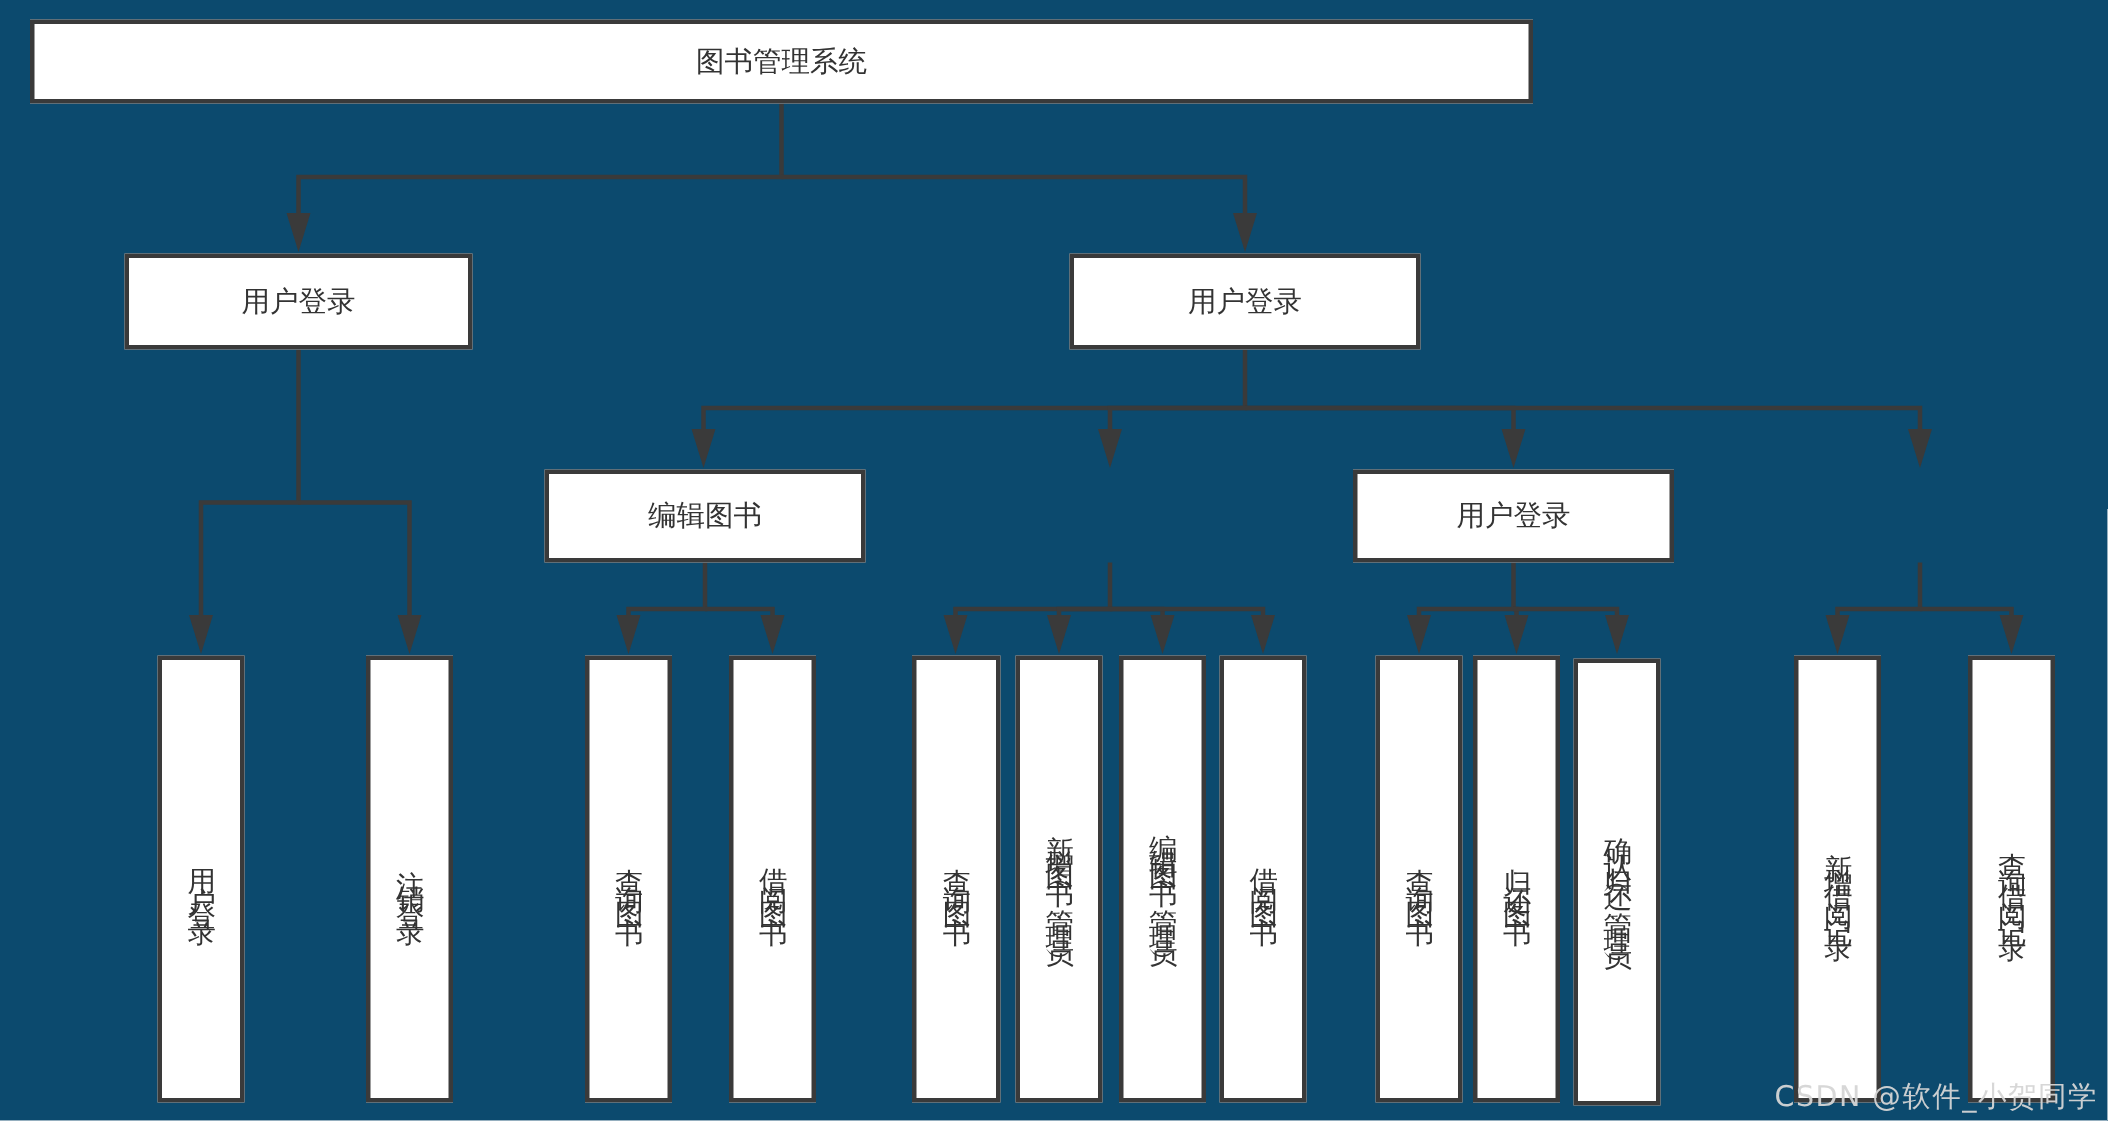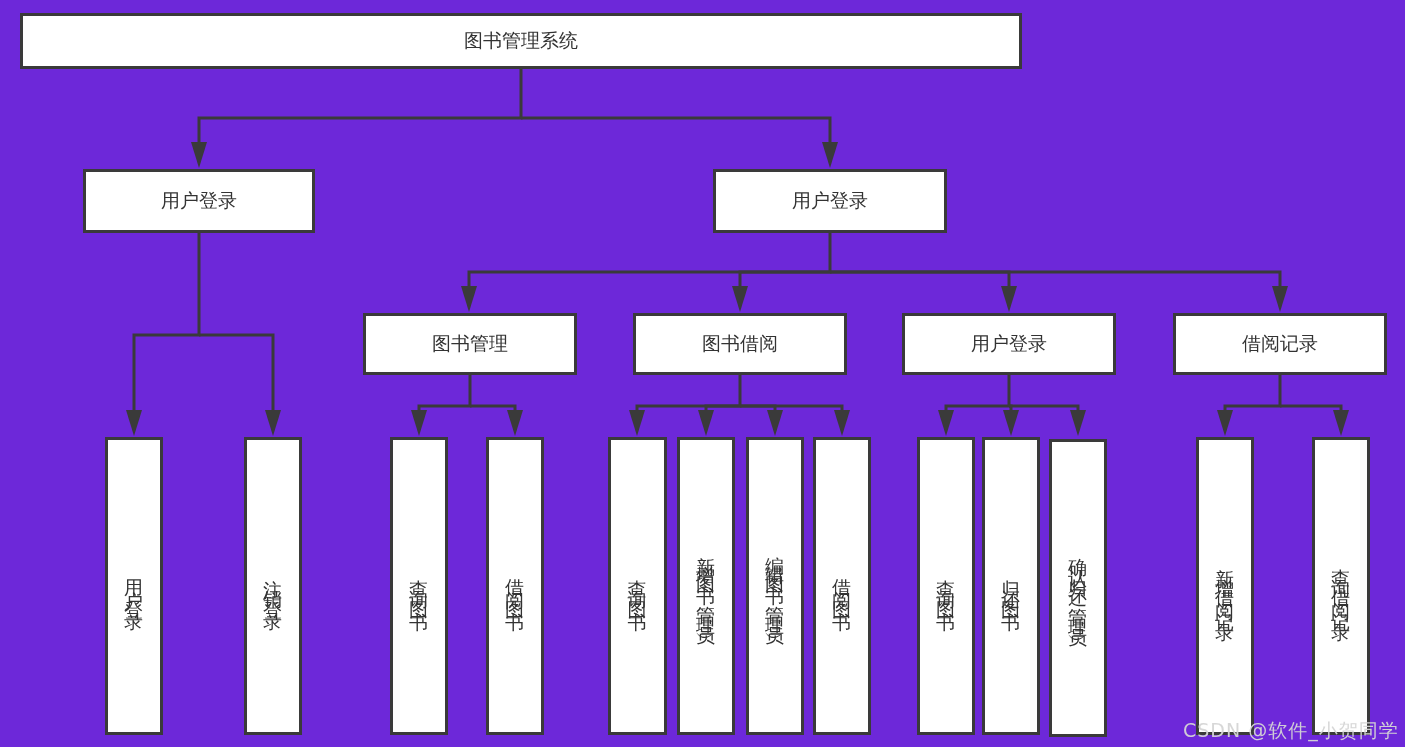--- a/index.html
+++ b/index.html
@@ -1,17 +1,17 @@
 <!DOCTYPE html>
 <html><head>
 <meta charset="utf-8">
 <style>
   html,body{margin:0;padding:0;background:#ffffff;}
   #canvas{
-    position:relative;width:1405px;height:747px;background:#6d28d9;overflow:hidden;
+    position:relative;width:1405px;height:747px;background:#0c4a6e;overflow:hidden;
     font-family:"DejaVu Sans","Liberation Sans",sans-serif;
   }
   #wires{position:absolute;left:0;top:0;width:1405px;height:747px;}
   .box{
     position:absolute;box-sizing:border-box;background:#ffffff;
     border:3px solid #3a3a3a;display:flex;align-items:center;justify-content:center;
     color:#333333;font-size:19px;z-index:2;
   }
   .box.h span{white-space:nowrap;}
   .box.v span{
@@ -90,30 +90,24 @@
   </div>
 
   <div class="box h" style="left:83px;top:169px;width:232px;height:64px">
     <span>用户登录</span>
   </div>
   <div class="box h" style="left:713px;top:169px;width:234px;height:64px">
     <span>用户登录</span>
   </div>
 
   <div class="box h" style="left:363px;top:313px;width:214px;height:62px">
-    <span>图书管理</span>
-  </div>
-  <div class="box h" style="left:633px;top:313px;width:214px;height:62px">
-    <span>图书借阅</span>
+    <span>编辑图书</span>
   </div>
   <div class="box h" style="left:902px;top:313px;width:214px;height:62px">
     <span>用户登录</span>
-  </div>
-  <div class="box h" style="left:1173px;top:313px;width:214px;height:62px">
-    <span>借阅记录</span>
   </div>
 
   <div class="box v" style="left:105px;top:437px;width:58px;height:298px">
     <span>用户登录</span>
   </div>
   <div class="box v" style="left:244px;top:437px;width:58px;height:298px">
     <span>注销登录</span>
   </div>
 
   <div class="box v" style="left:390px;top:437px;width:58px;height:298px">

